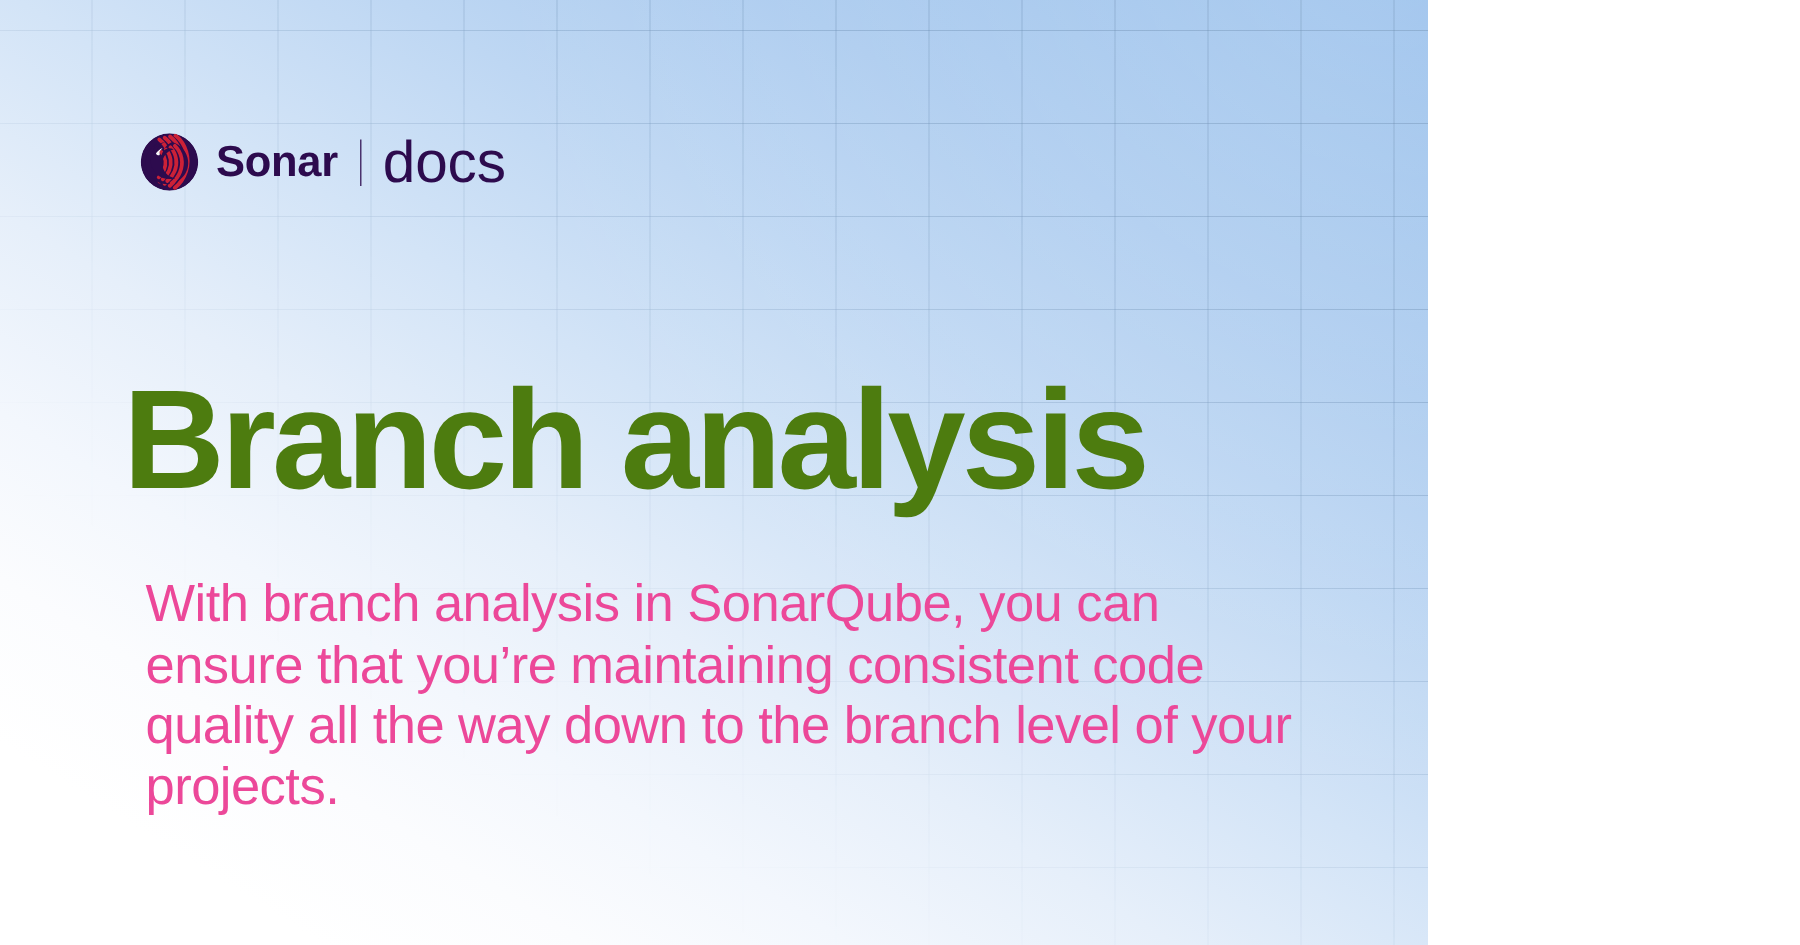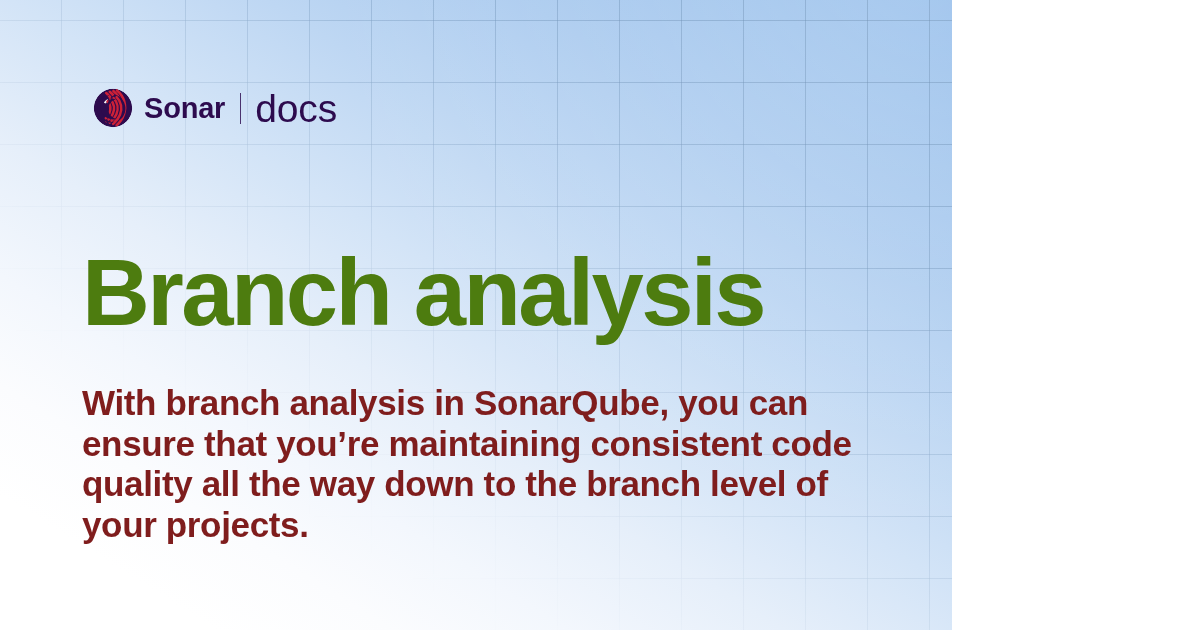--- a/index.html
+++ b/index.html
@@ -142,29 +142,29 @@
     font-size: 94px;
     font-weight: bold;
     letter-spacing: -2.6px;
     line-height: 1.0;
     color: #4d7c0f;
     white-space: nowrap;
   }
 
   .description {
     position: absolute;
-    left: 82px;
+    left: 97px;
     top: 383px;
     width: 790px;
     margin: 0;
     font-size: 35px;
-    font-weight: bold;
+    font-weight: normal;
     line-height: 40.5px;
     letter-spacing: -0.35px;
-    color: #7f1d1d;
+    color: #ec4899;
   }
 </style>
 </head>
 <body>
 
 <div class="banner">
 
   <div class="bg-base"></div>
   <div class="bg-gradient"></div>
   <div class="bg-grid"></div>

